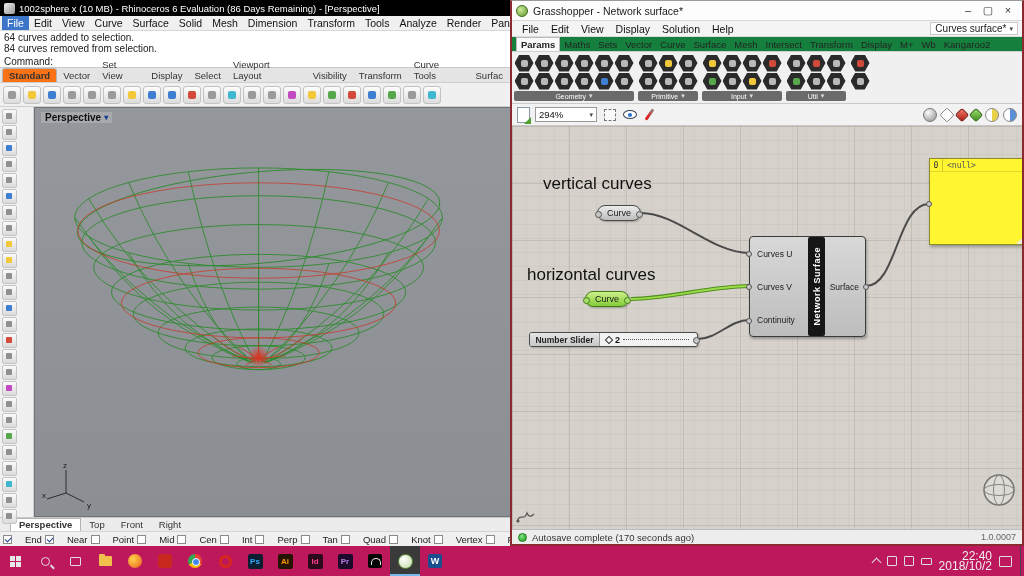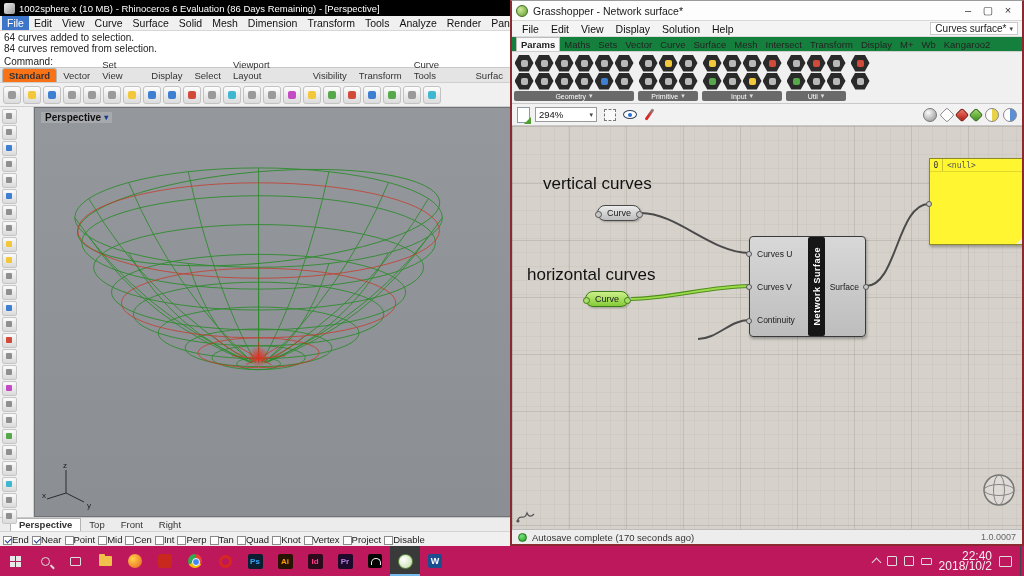--- a/index.html
+++ b/index.html
@@ -44,21 +44,21 @@
     background:rgba(255,255,255,0.18);padding:0 4px;display:flex;align-items:center;gap:3px}
   .vp-label .dn{font-size:8px;color:#143a8c}
   .bowl{position:absolute;inset:0;width:100%;height:100%}
   .gizmo{position:absolute;left:6px;bottom:6px;width:62px;height:52px}
   .r-vtabs{flex:none;height:14px;background:#ececec;display:flex;align-items:flex-end;
     font-size:9.5px;color:#333;padding-left:10px;border-top:1px solid #c9c9c9}
   .r-vtabs span{padding:0 8px 1px}
   .r-vtabs span.checked{background:#fff;border:1px solid #b3b3b3;border-bottom:none;font-weight:bold}
   .r-osnap{flex:none;height:15px;background:#f0f0f0;display:flex;align-items:center;
     font-size:9.5px;color:#222;padding-left:3px;gap:3px;border-top:1px solid #d4d4d4}
-  .osn{display:flex;align-items:flex-end;gap:0;white-space:nowrap}
+  .osn{display:flex;align-items:center;gap:13px;white-space:nowrap}
   .osn b{font-weight:normal}
   .box{width:9px;height:9px;border:1px solid #8a8a8a;background:#fff;display:inline-block;flex:none}
   .box.checked::after{content:"";display:block;width:5px;height:2.5px;border-left:1.5px solid #1b3f8f;
     border-bottom:1.5px solid #1b3f8f;transform:rotate(-45deg);margin:1.5px 0 0 1px}
   
   #gh{position:absolute;left:510px;top:0;width:514px;height:546px;background:#f0f0f0;
     display:flex;flex-direction:column;border:2px solid #8a2a30;border-top:1px solid #9a9a9a}
   .g-title{flex:none;height:20px;background:#fdfdfd;display:flex;align-items:center;padding:0 4px;
     font-size:10.5px;color:#1a1a1a;border-bottom:1px solid #d8d8d8}
   .g-ico{width:12px;height:12px;border-radius:50%;background:radial-gradient(circle at 35% 35%,#cfe89a,#5d9c2f);
@@ -726,20 +726,28 @@
       <path d="M354,160 C385,160 385,78 417,78" fill="none" stroke="#4a4a4a" stroke-width="2"></path>
     </svg>
     <div class="txt-label" style="left:31px;top:48px">vertical curves</div>
     <div class="txt-label" style="left:15px;top:139px">horizontal curves</div>
     <div class="gh-param" style="left:85px;top:79px">
       <span>Curve</span>
     </div>
     <div class="gh-param selected" style="left:73px;top:165px">
       <span>Curve</span>
     </div>
+    <div class="gh-slider" style="left:17px;top:206px">
+      <span class="sl-label">Number Slider</span>
+      <span class="sl-track">
+        <i class="grip"></i>
+        <b class="sl-val">2</b>
+        <i class="dash"></i>
+      </span>
+    </div>
     <div class="gh-comp" style="left:237px;top:110px">
       <div class="comp-in">
         <span>Curves U</span>
         <span>Curves V</span>
         <span>Continuity</span>
       </div>
       <div class="comp-bar">
         <span class="comp-name">Network Surface</span>
       </div>
       <div class="comp-out">

